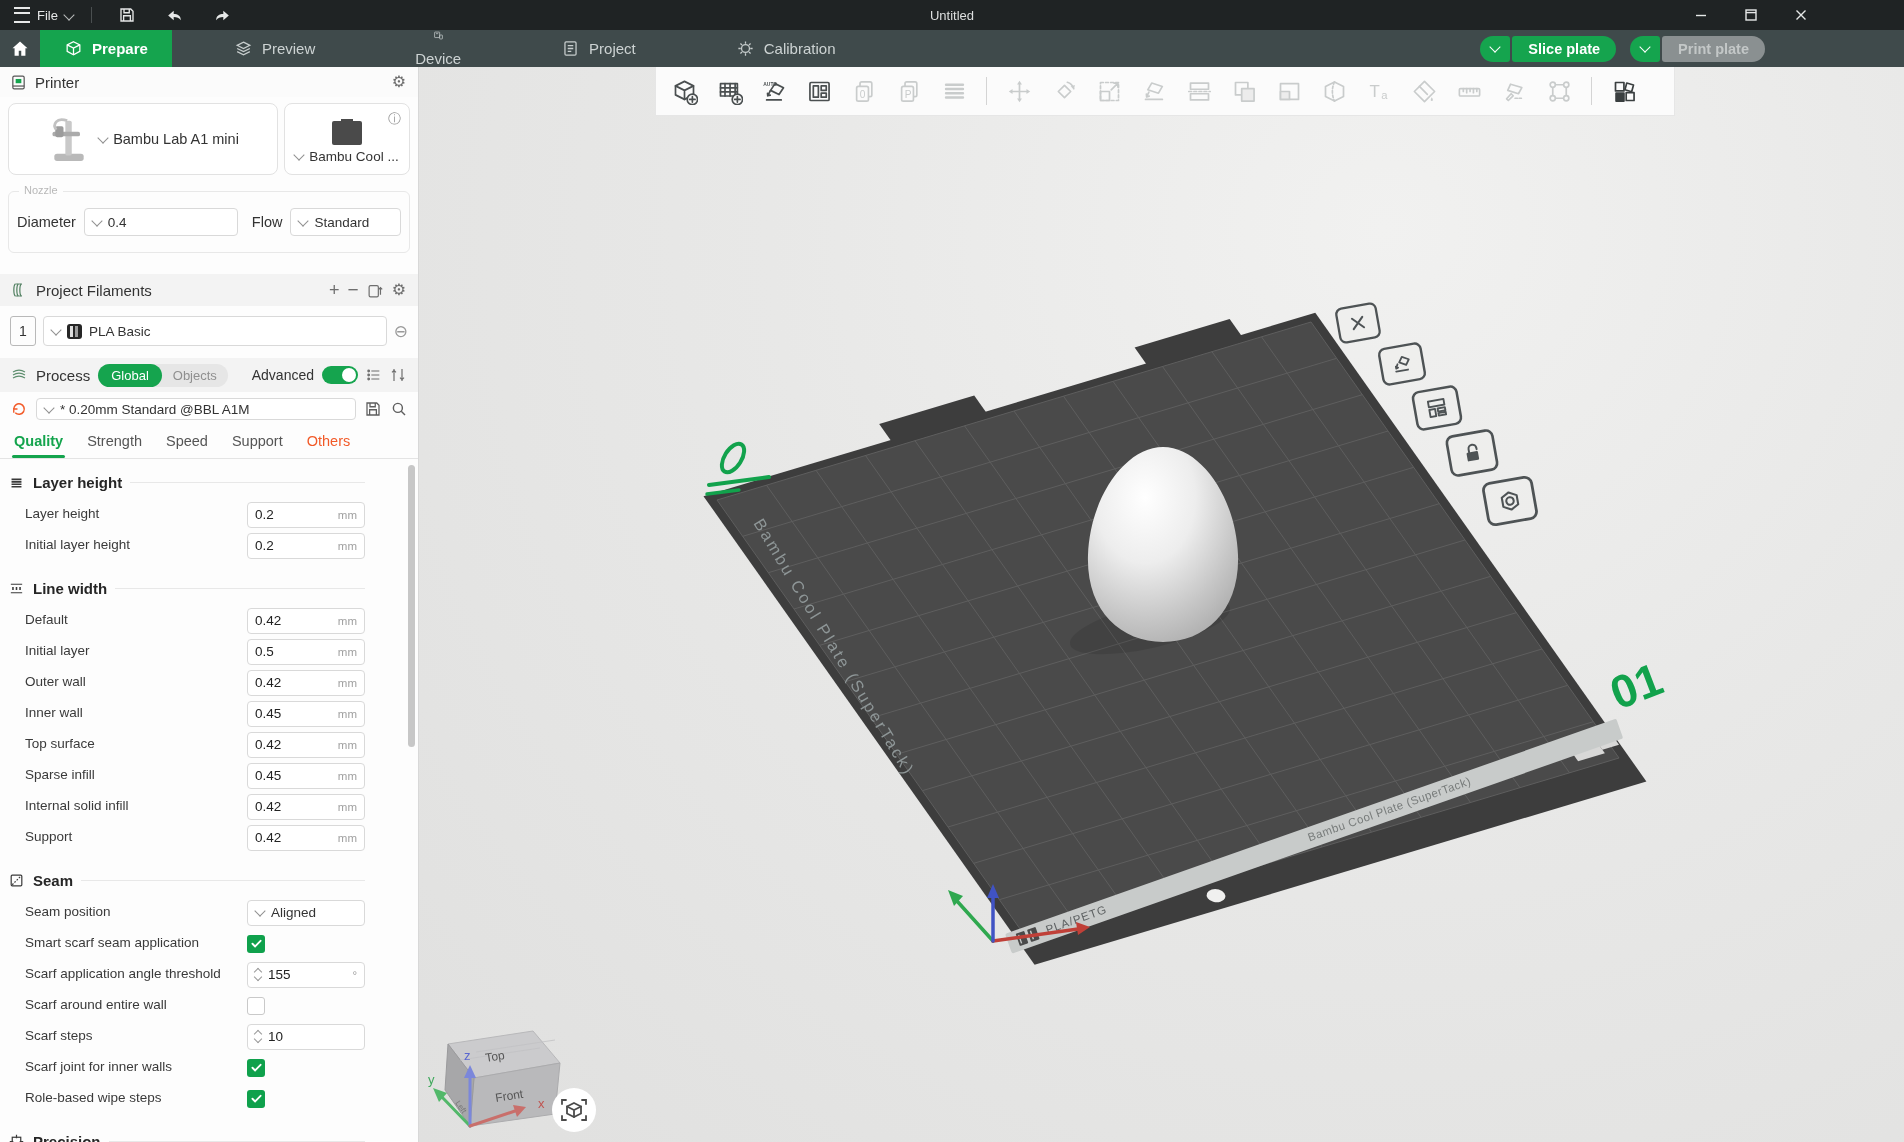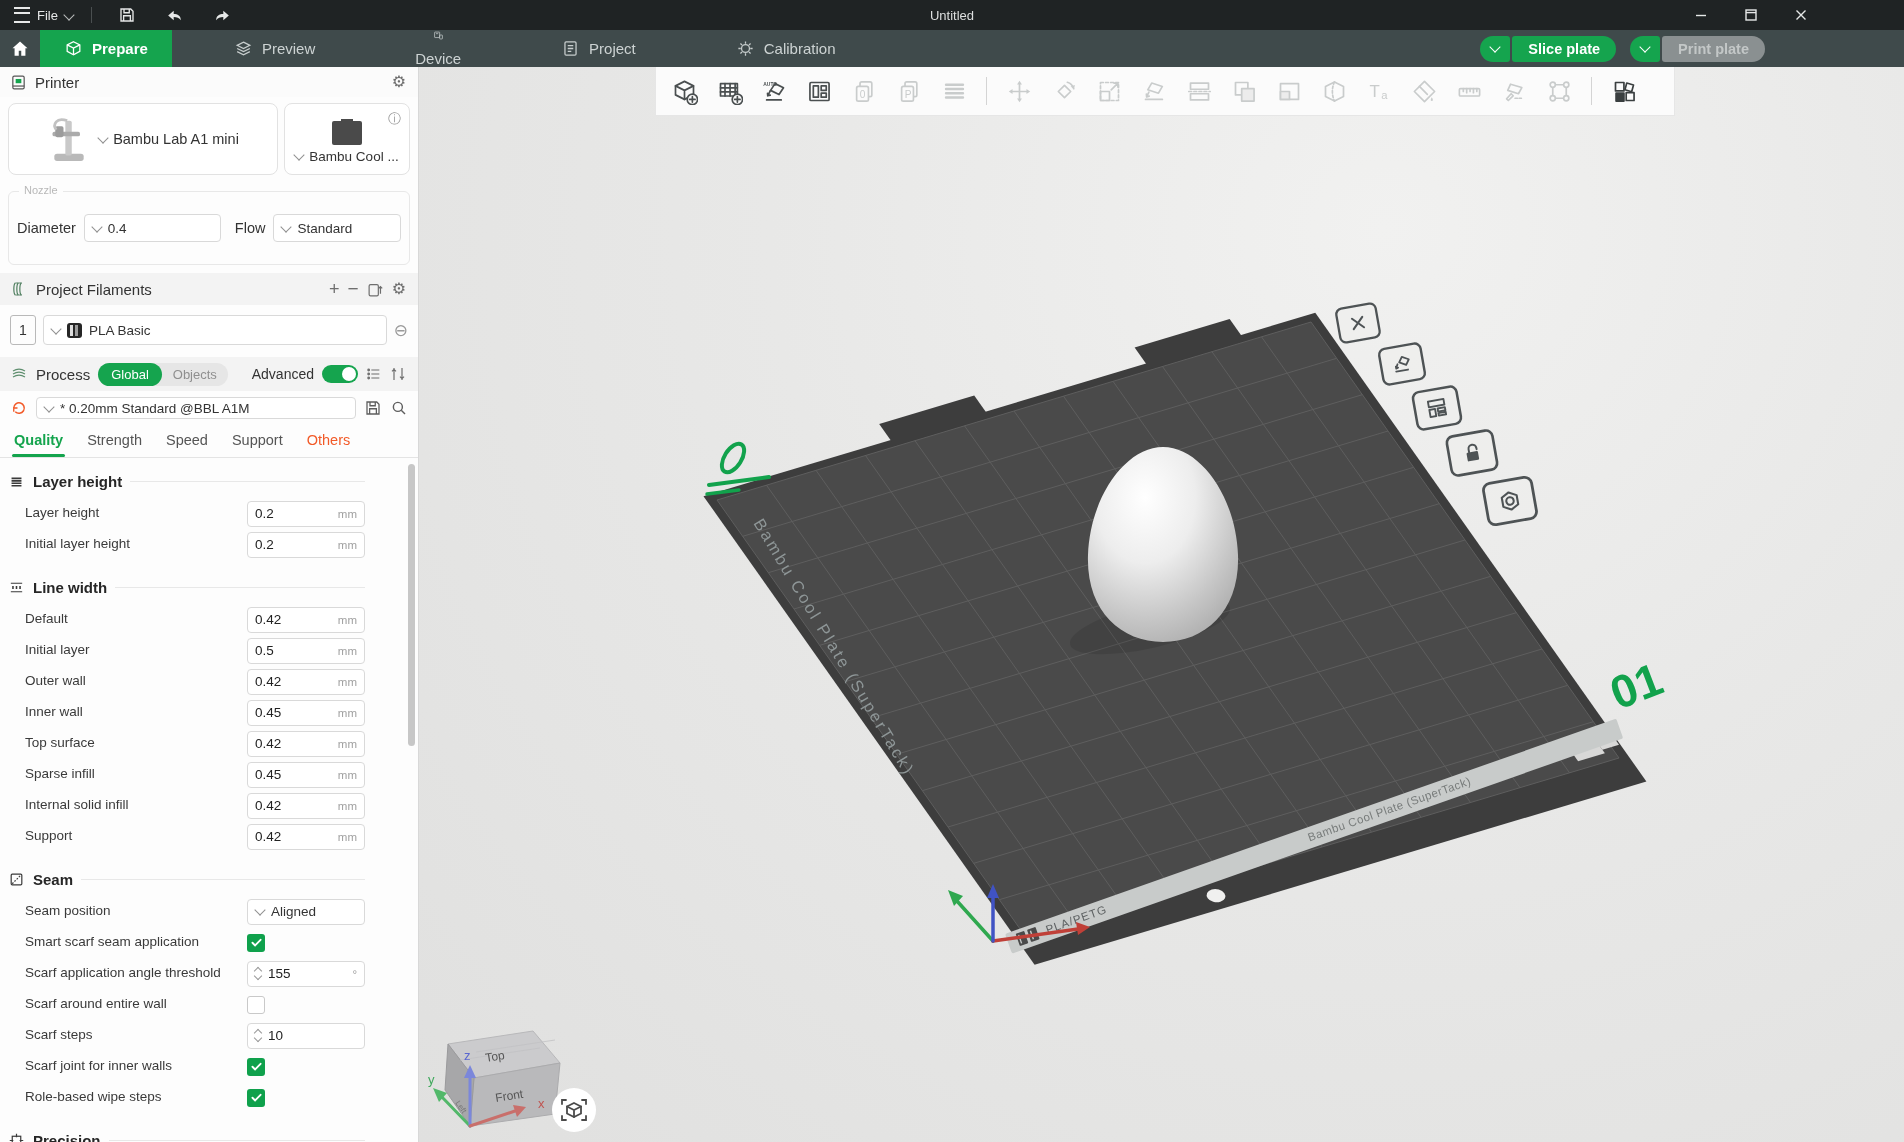--- a/index.html
+++ b/index.html
@@ -42,22 +42,22 @@
   .gear{color:#6E6E6E;font-size:16px;cursor:pointer;line-height:1;}
   .mini-ico{color:#6E6E6E;cursor:pointer;display:flex;align-items:center;}
   .cards{display:flex;gap:6px;padding:6px 8px;height:72px;flex:none;}
   .card{border:1px solid #E2E2E2;border-radius:8px;display:flex;align-items:center;justify-content:center;
         gap:8px;cursor:pointer;background:#fff;}
   .card.printer{width:268px;}
   .card.plate{flex:1;flex-direction:column;gap:2px;position:relative;padding-top:4px;}
   .card .lbl{font-size:14.5px;color:#333;display:flex;align-items:center;gap:6px;}
   .card.plate .lbl{font-size:13.5px;}
   .info-badge{position:absolute;top:6px;right:8px;color:#9a9a9a;font-size:13px;}
-  .nozzle{margin:10px 8px 8px;border:1px solid #E8E8E8;border-radius:6px;position:relative;
-          height:44px;display:flex;align-items:center;gap:8px;padding:14px 8px;flex:none;}
+  .nozzle{margin:10px 8px 21px;border:1px solid #E8E8E8;border-radius:6px;position:relative;
+          height:44px;display:flex;align-items:center;gap:8px;padding:8px 8px;flex:none;}
   .nozzle .legend{position:absolute;top:-8px;left:10px;background:#FDFDFD;padding:0 5px;font-size:11px;color:#B8B8B8;}
   .fieldlbl{font-size:14.5px;color:#333;}
   .selbox{height:28px;border:1px solid #D9D9D9;border-radius:4px;display:flex;align-items:center;gap:7px;
           padding:0 8px;font-size:13.5px;color:#333;background:#fff;cursor:pointer;box-sizing:border-box;}
   .selbox .chev{color:#909090;margin-top:-3px;flex:none;}
   .fil-row{display:flex;align-items:center;gap:7px;padding:10px 10px 12px;flex:none;}
   .slotbox{width:24px;height:28px;border:1px solid #B9B9B9;border-radius:3px;display:flex;align-items:center;
            justify-content:center;font-size:14px;color:#333;}
   .swatch{width:15px;height:15px;border-radius:3px;background:#262626;position:relative;flex:none;}
   .swatch:before{content:"";position:absolute;left:3px;top:2px;width:3px;height:11px;background:#fff;opacity:.85;}
@@ -252,21 +252,21 @@
       <span class="lbl">
           <span class="chev" style="color:#909090;margin-top:-3px"></span>
         <span>Bambu Cool ...</span>
         </span>
     </div>
   </div>
 
   <div class="nozzle">
     <span class="legend">Nozzle</span>
     <span class="fieldlbl">Diameter</span>
-    <div class="selbox" style="width:137px">
+    <div class="selbox" style="width:154px">
       <span class="chev"></span>
       <span>0.4</span>
     </div>
     <span class="fieldlbl" style="margin-left:6px">Flow</span>
     <div class="selbox" style="flex:1">
       <span class="chev"></span>
       <span>Standard</span>
     </div>
   </div>
 

